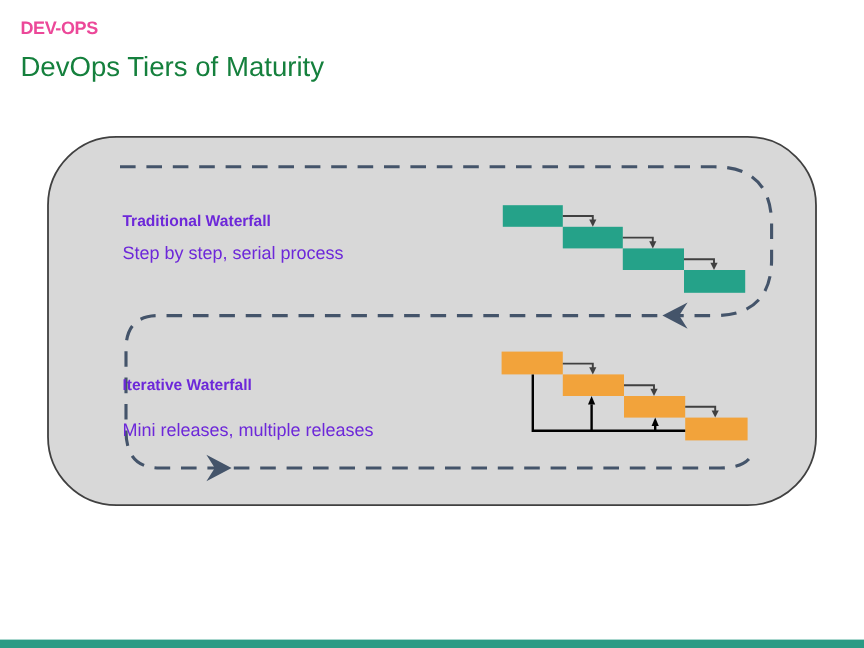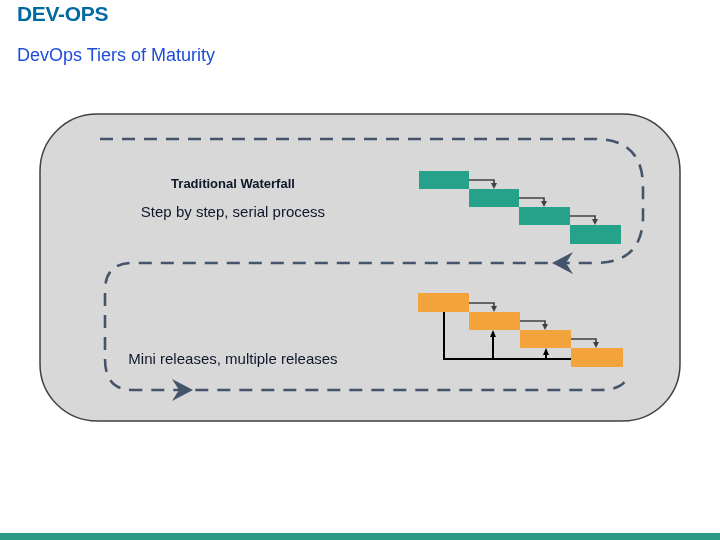--- a/index.html
+++ b/index.html
@@ -6,31 +6,31 @@
   .slide{
     position:relative;
     width:720px;height:540px;
     background:#ffffff;
     overflow:hidden;
     font-family:"Liberation Sans", sans-serif;
     color:#0d0d0d;
   }
   .diagram-svg{position:absolute;left:0;top:0;width:720px;height:540px;}
   .hdr-title{
-    position:absolute;left:17px;top:0;
-    font-size:21px;font-weight:700;letter-spacing:-0.3px;
-    line-height:28px;color:#0369a1;
+    position:absolute;left:17px;top:10px;
+    font-size:15px;font-weight:700;letter-spacing:-0.3px;
+    line-height:28px;color:#ec4899;
   }
   .hdr-subtitle{
     position:absolute;left:17px;top:44px;
-    font-size:18px;font-weight:400;line-height:22px;color:#1d4ed8;
+    font-size:23px;font-weight:400;line-height:22px;color:#15803d;
   }
   .sec-text{
     position:absolute;left:102px;width:262px;
-    text-align:center;color:#0f172a;
+    text-align:left;color:#6d28d9;
   }
   .sec-heading{font-size:13px;font-weight:700;line-height:16px;}
   .sec-desc{font-size:15px;font-weight:400;line-height:16px;}
   .s1h{top:176px;} .s1d{top:204px;}
   .s2h{top:313px;} .s2d{top:335px;margin-top:16px;}
 </style>
 </head>
 <body>
 
 <div class="slide">
@@ -88,15 +88,16 @@
 
     <rect x="0" y="533" width="720" height="7" fill="#2A9B85"></rect>
   </svg>
 
   <div class="hdr-title">DEV-OPS</div>
   <div class="hdr-subtitle">DevOps Tiers of Maturity</div>
 
   <div class="sec-text sec-heading s1h">Traditional Waterfall</div>
   <div class="sec-text sec-desc s1d">Step by step, serial process</div>
 
+  <div class="sec-text sec-heading s2h">Iterative Waterfall</div>
   <div class="sec-text sec-desc s2d">Mini releases, multiple releases</div>
 
 </div>
 
 </body></html>

